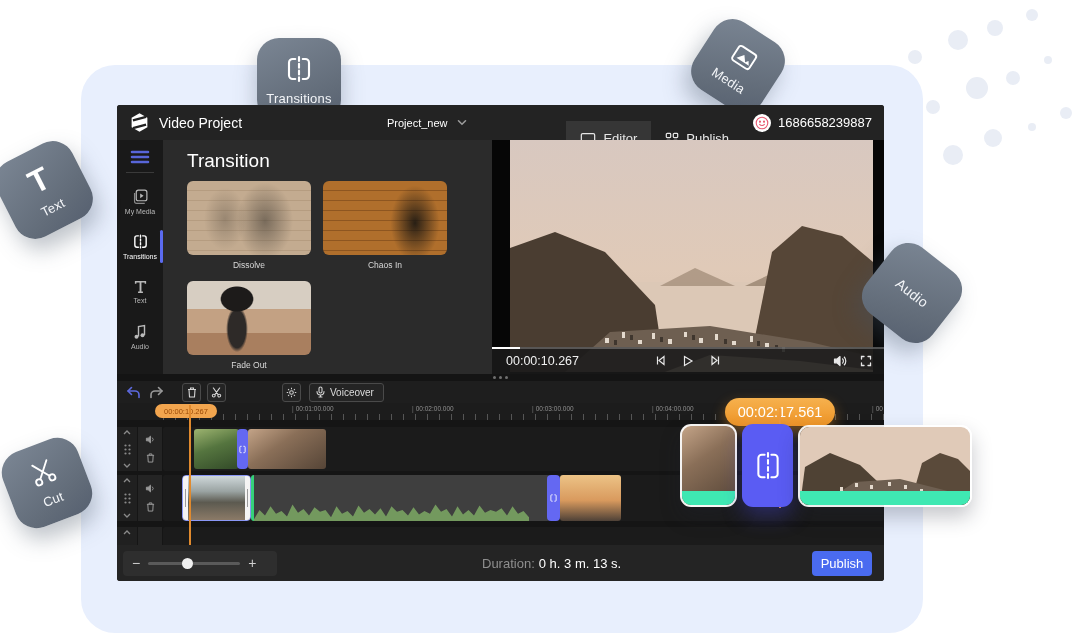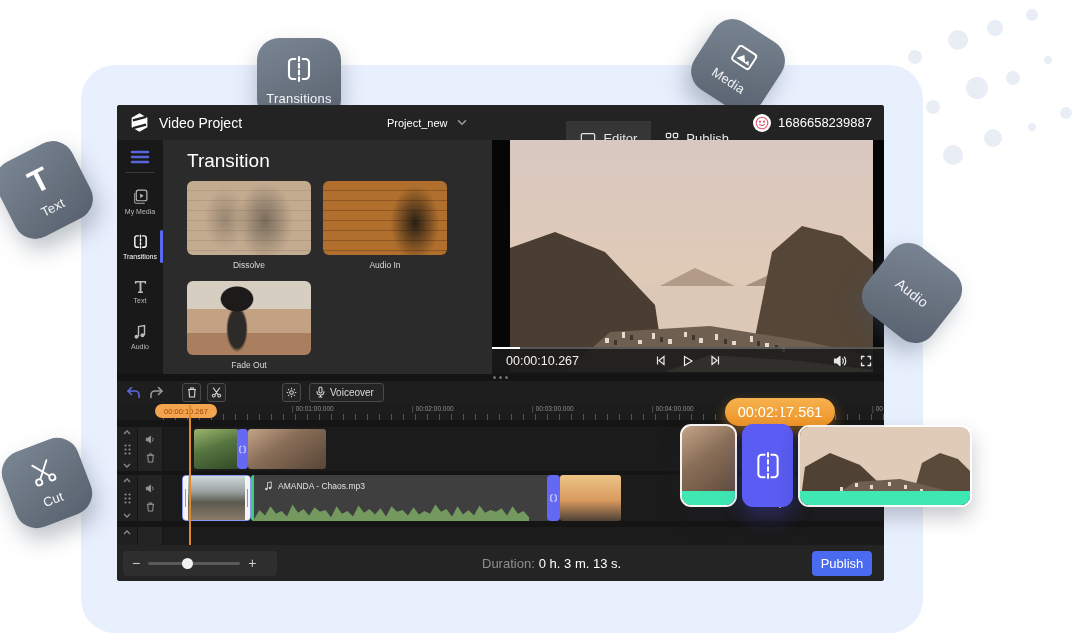--- a/index.html
+++ b/index.html
@@ -302,21 +302,21 @@
 
     <div class="panel">
       <div class="panel-title">Transition</div>
       <div class="thumb-grid">
         <div class="thumb" style="left:0;top:0">
           <div class="ph ph-dissolve"></div>
           <div class="t-label">Dissolve</div>
         </div>
         <div class="thumb" style="left:136px;top:0">
           <div class="ph ph-fadein"></div>
-          <div class="t-label">Audio In</div>
+          <div class="t-label">Chaos In</div>
         </div>
         <div class="thumb" style="left:0;top:100px">
           <div class="ph ph-fadeout"></div>
           <div class="t-label">Fade Out</div>
         </div>
       </div>
       <div class="resize-dots">
           <i></i>
           <i></i>
           <i></i>
@@ -550,28 +550,20 @@
                   <path d="M1 2.5h8M3.5 2.5V1h3v1.5M2 2.5l.5 7.5h5l.5-7.5"></path>
                 </svg>
               </span>
           </div>
         </div>
         <div class="sel-clip grad-coast" style="left:65px;top:2px;width:69px;height:46px">
           <div class="handle" style="left:0"></div>
           <div class="handle" style="right:0"></div>
         </div>
         <div class="audio-clip" style="left:134px;top:2px;width:299px;height:46px">
-          <div class="audio-name">
-            <svg width="9" height="10" viewBox="0 0 14 16" fill="none" stroke="#d5d5d5" stroke-width="1.4">
-                <path d="M5.5 12.5V2.5l6-1v9.5"></path>
-                <circle cx="3.5" cy="12.8" r="2" fill="#d5d5d5" stroke="none"></circle>
-                <circle cx="9.5" cy="11.3" r="2" fill="#d5d5d5" stroke="none"></circle>
-              </svg>
-            <span>AMANDA - Chaos.mp3</span>
-          </div>
           <svg class="wave" viewBox="0 0 300 24" preserveAspectRatio="none">
             <path fill="#7da964" opacity=".85" d="M0 24 L0 22 6 12 12 18 18 8 24 16 30 13 36 19 42 6 48 15 54 11 60 18 66 9 72 14 78 12 84 20 90 8 96 16 102 13 108 19 114 7 120 15 126 11 132 17 138 10 144 19 150 8 156 14 162 12 168 18 174 9 180 17 186 13 192 16 198 6 204 14 210 11 216 19 222 8 228 17 234 12 240 18 246 7 252 15 258 12 264 14 270 10 276 18 282 8 288 16 294 13 300 20 L300 24 Z"></path>
           </svg>
         </div>
         <div class="tmark" style="left:430px;top:2px;width:13px;height:46px">
           <svg width="7" height="10" viewBox="0 0 24 30" fill="none" stroke="#fff" stroke-width="3">
               <path d="M9 4H6a3 3 0 0 0-3 3v16a3 3 0 0 0 3 3h3M15 4h3a3 3 0 0 1 3 3v16a3 3 0 0 1-3 3h-3"></path>
             </svg>
         </div>
         <div class="clip grad-sunset" style="left:443px;top:2px;width:61px;height:46px"></div>

